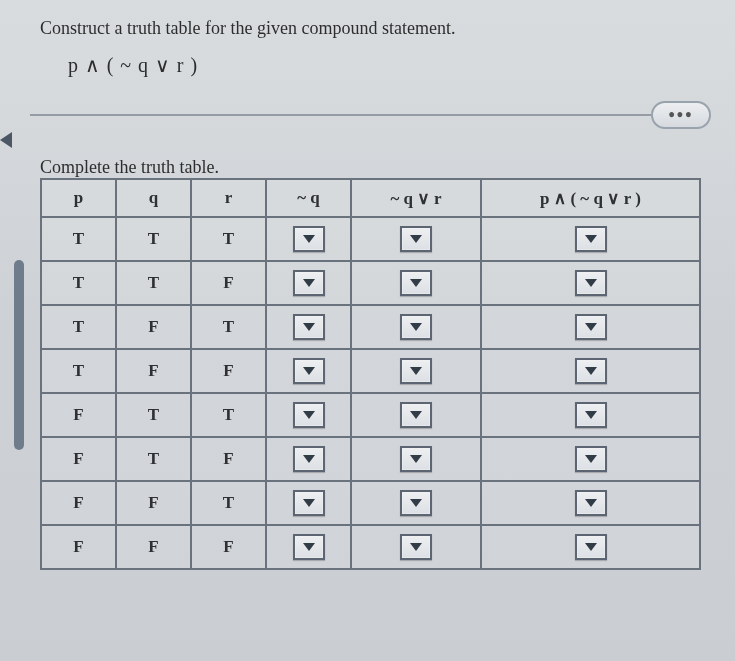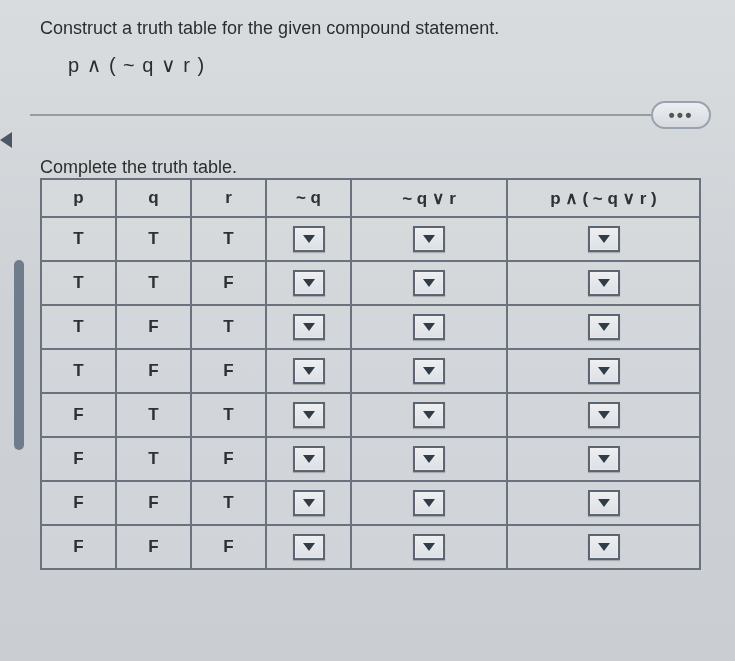--- a/index.html
+++ b/index.html
@@ -11,20 +11,21 @@
     background: #d8dce0;
     font-family: Arial, sans-serif;
     color: #2a2a2a;
     position: relative;
     filter: contrast(0.95) brightness(0.98);
   }
   .page {
     padding: 18px 24px 9px 40px;
     background: linear-gradient(180deg, #e2e6e9 0%, #d6dade 50%, #d2d6db 100%);
     min-height: 661px;
+    font-family: Liberation Serif, serif;
   }
   .instruction {
     font-size: 18px;
     margin-bottom: 14px;
   }
   .formula {
     font-size: 20px;
     margin: 10px 0 24px 28px;
     letter-spacing: 1px;
   }
@@ -86,21 +87,21 @@
     text-align: center;
     vertical-align: middle;
     height: 44px;
     font-size: 17px;
     font-weight: bold;
     color: #2b2d31;
   }
   th { height: 38px; }
   .col-narrow { width: 75px; }
   .col-med   { width: 85px; }
-  .col-wide  { width: 156px; }
+  .col-wide  { width: 130px; }
   .dropdown {
     display: inline-flex;
     width: 32px;
     height: 26px;
     border: 2px solid #5c6673;
     background: linear-gradient(180deg, #f8fafc 0%, #e6eaef 100%);
     align-items: center;
     justify-content: center;
     box-shadow: inset 0 0 0 1px rgba(255,255,255,0.4), 0 1px 1px rgba(0,0,0,0.2);
   }

